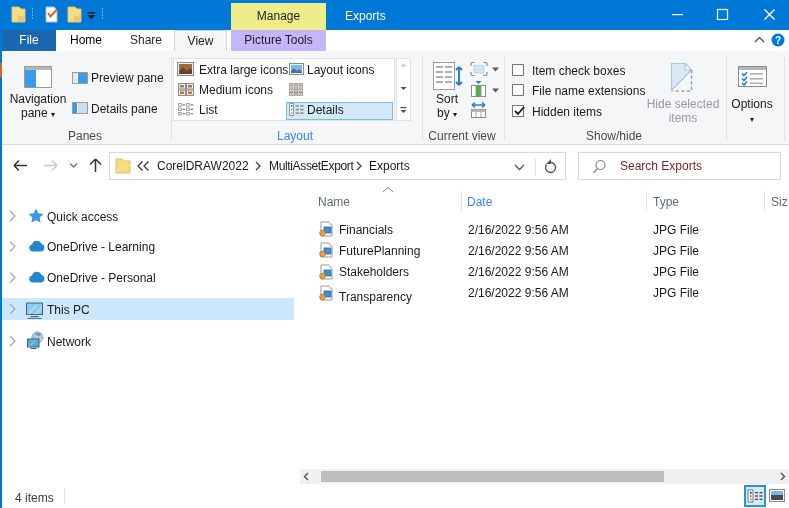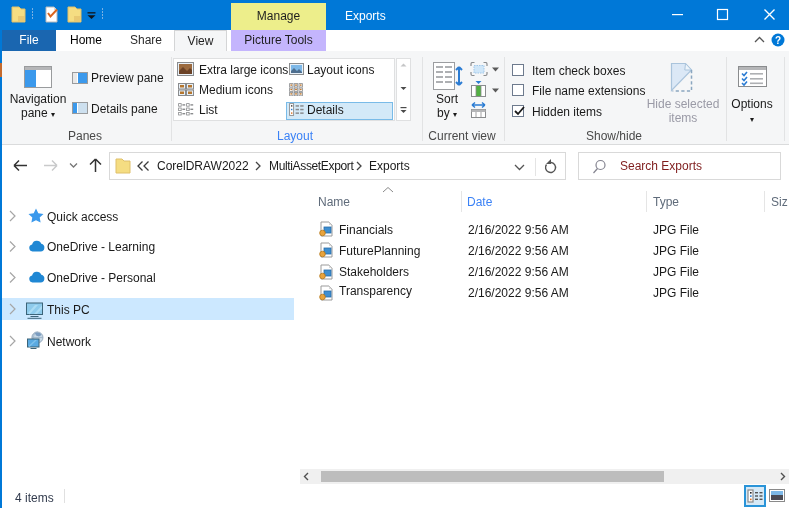--- a/index.html
+++ b/index.html
@@ -377,21 +377,21 @@
 <div class="abs" style="left:339px;top:265px;">Stakeholders</div>
 <div class="abs" style="left:468px;top:265px;">2/16/2022 9:56 AM</div>
 <div class="abs" style="left:653px;top:265px;">JPG File</div>
 
 <svg class="abs" style="left:318px;top:285px;" width="16" height="16" viewBox="0 0 16 16">
   <path d="M3 1 h8 l3 3 v11 h-11 z" fill="#fff" stroke="#9b9b9b"></path>
   <path d="M11 1 l3 3 h-3 z" fill="#d9d9d9"></path>
   <rect x="6" y="6" width="7" height="6" fill="#3f8fd1" stroke="#2a6da8" stroke-width="0.8"></rect>
   <circle cx="4.5" cy="12" r="2.8" fill="#e8a33d" stroke="#b57717" stroke-width="0.8"></circle>
 </svg>
-<div class="abs" style="left:339px;top:284px;">Transparency</div>
+<div class="abs" style="left:339px;top:290px;">Transparency</div>
 <div class="abs" style="left:468px;top:286px;">2/16/2022 9:56 AM</div>
 <div class="abs" style="left:653px;top:286px;">JPG File</div>
 
 <div class="abs" style="left:300px;top:469px;width:489px;height:15px;background:#f0f0f0;"></div>
 <div class="abs" style="left:321px;top:471px;width:343px;height:11px;background:#bdbdbd;"></div>
 <svg class="abs" style="left:300px;top:469px;" width="489" height="15" viewBox="0 0 489 15">
   <path d="M8 4 l-3.5 3.5 L8 11" fill="none" stroke="#505050" stroke-width="1.4"></path>
   <path d="M481 4 l3.5 3.5 L481 11" fill="none" stroke="#505050" stroke-width="1.4"></path>
 </svg>
 

